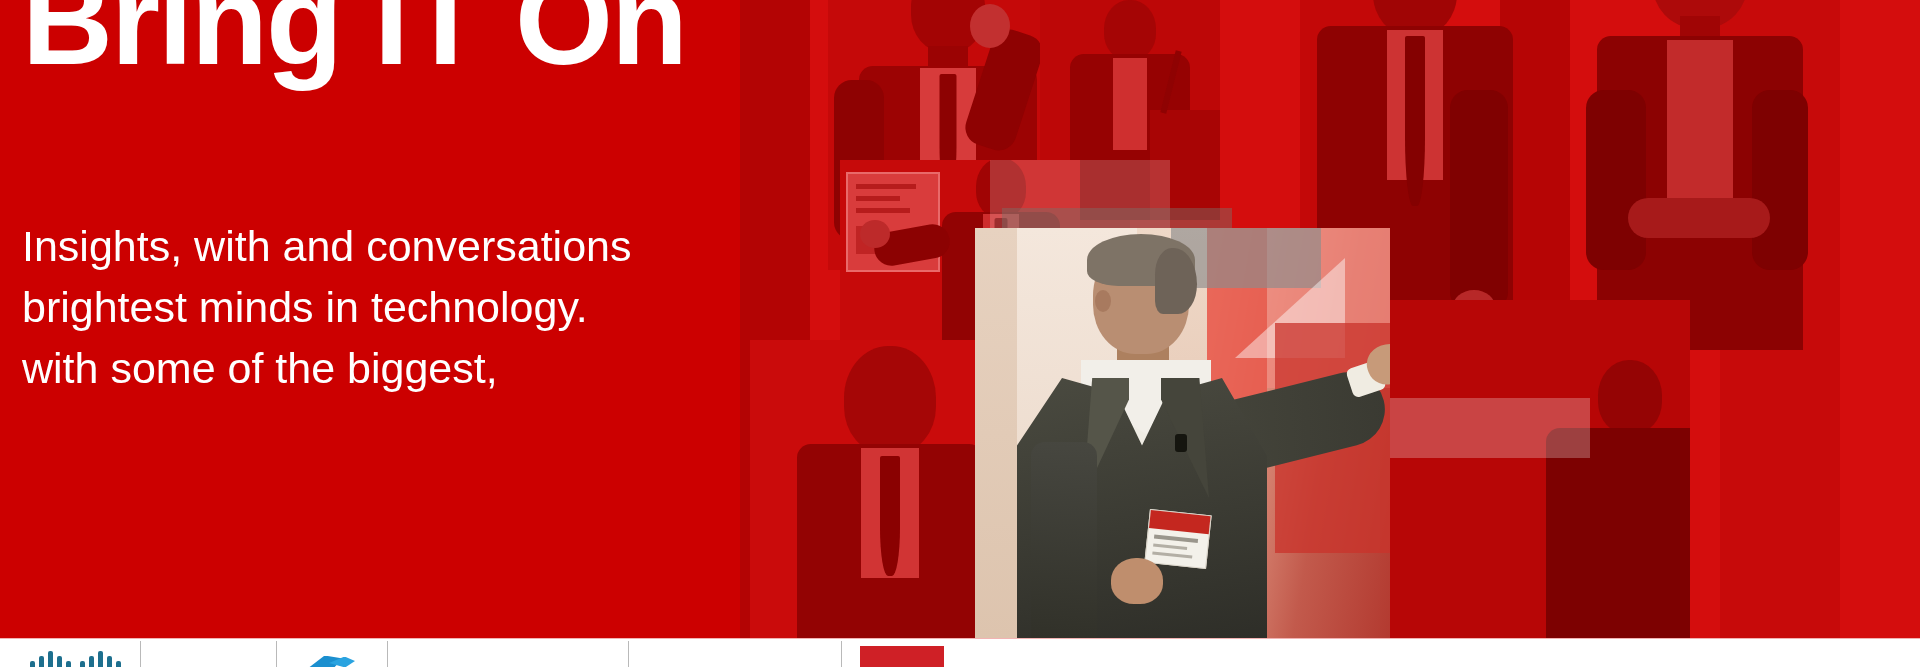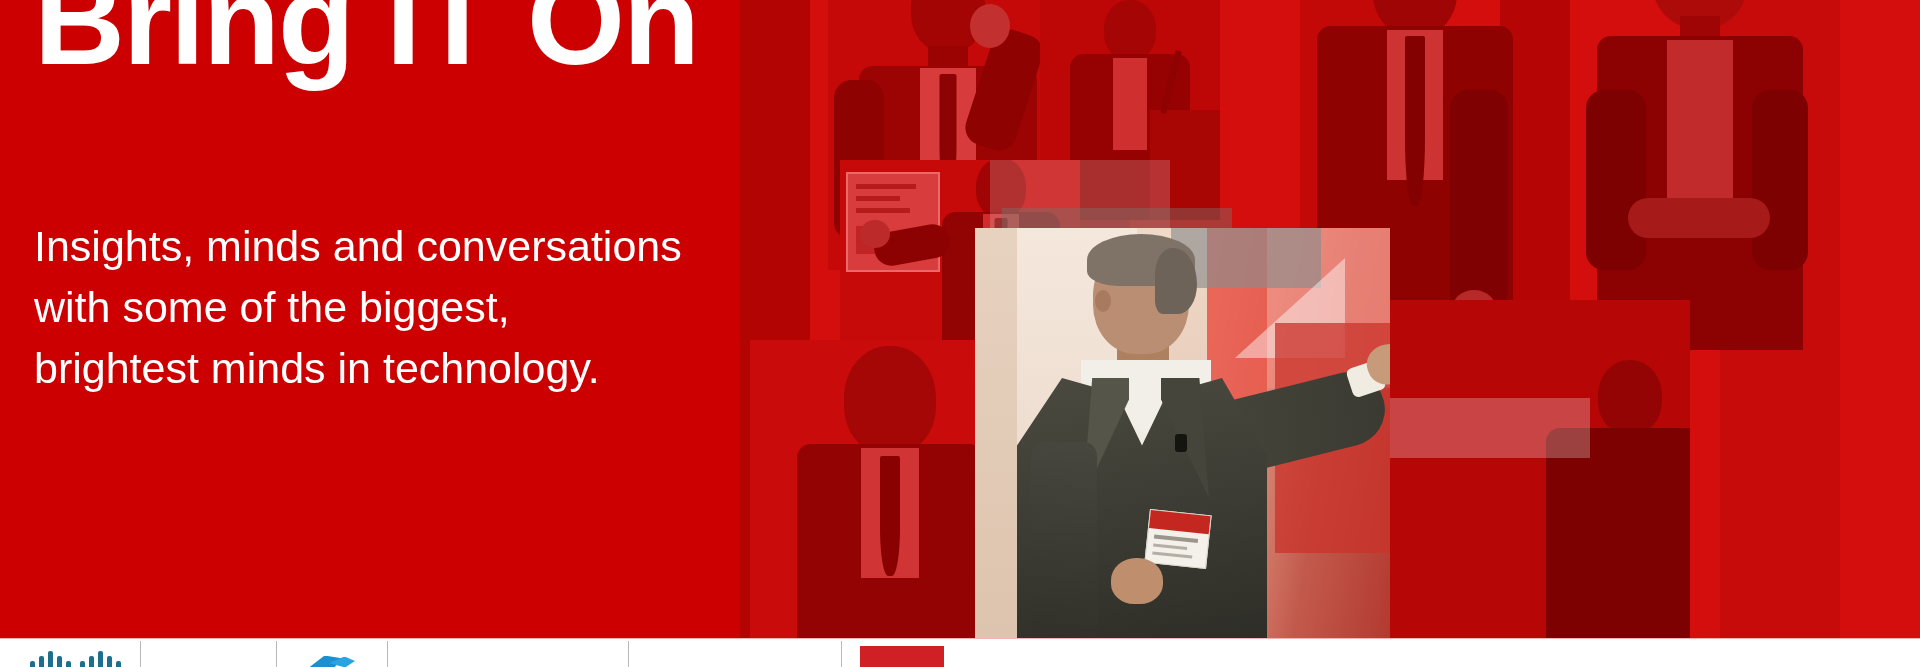--- a/index.html
+++ b/index.html
@@ -75,21 +75,21 @@
   .mp-handL  { position:absolute; left:136px; top:330px; width:52px; height:46px; background:#bf8e6d;
                border-radius:48% 48% 44% 44%; }
   .mp-badge  { position:absolute; left:172px; top:284px; width:62px; height:54px; background:#f3f1ea;
                border:1px solid #d8d2c6; transform:rotate(6deg); }
   .mp-badge-top { position:absolute; left:0; top:0; width:100%; height:18px; background:#c4271f; }
   .mp-badge-l1  { position:absolute; left:6px; top:24px; width:44px; height:4px; background:#9a968c; }
   .mp-badge-l2  { position:absolute; left:6px; top:33px; width:34px; height:3px; background:#b3afa5; }
   .mp-badge-l3  { position:absolute; left:6px; top:41px; width:40px; height:3px; background:#b3afa5; }
 
   
-  .textcol { position:absolute; left:12px; top:0; width:760px; height:638px; }
+  .textcol { position:absolute; left:0; top:0; width:760px; height:638px; }
 
   .headline {
     position:absolute; left:22px; top:-42px;
     font-size:126px; font-weight:700; color:#ffffff;
     letter-spacing:-2px; line-height:1; white-space:nowrap;
     font-family:"Liberation Sans", sans-serif;
   }
   .subtitle {
     position:absolute; left:24px; top:126px;
     font-size:35px; font-weight:700; color:#ffffff;
@@ -258,23 +258,23 @@
       <div class="mp-badge-l1"></div>
       <div class="mp-badge-l2"></div>
       <div class="mp-badge-l3"></div>
     </div>
     <div class="mp-handL"></div>
   </div>
 
   <div class="textcol">
     <div class="headline">Bring IT On</div>
     <div class="body">
-      <span class="ln">Insights, minds and conversations</span>
+      <span class="ln">Insights, with and conversations</span>
+      <span class="ln">brightest minds in technology.</span>
       <span class="ln">with some of the biggest,</span>
-      <span class="ln">brightest minds in technology.</span>
     </div>
   </div>
 
   <div class="logobar">
 
     <div class="logoslot" style="width:140px;">
       <div class="cisco">
         <div class="bar" style="left:12px;height:7px;"></div>
         <div class="bar" style="left:21px;height:12px;"></div>
         <div class="bar" style="left:30px;height:17px;"></div>

